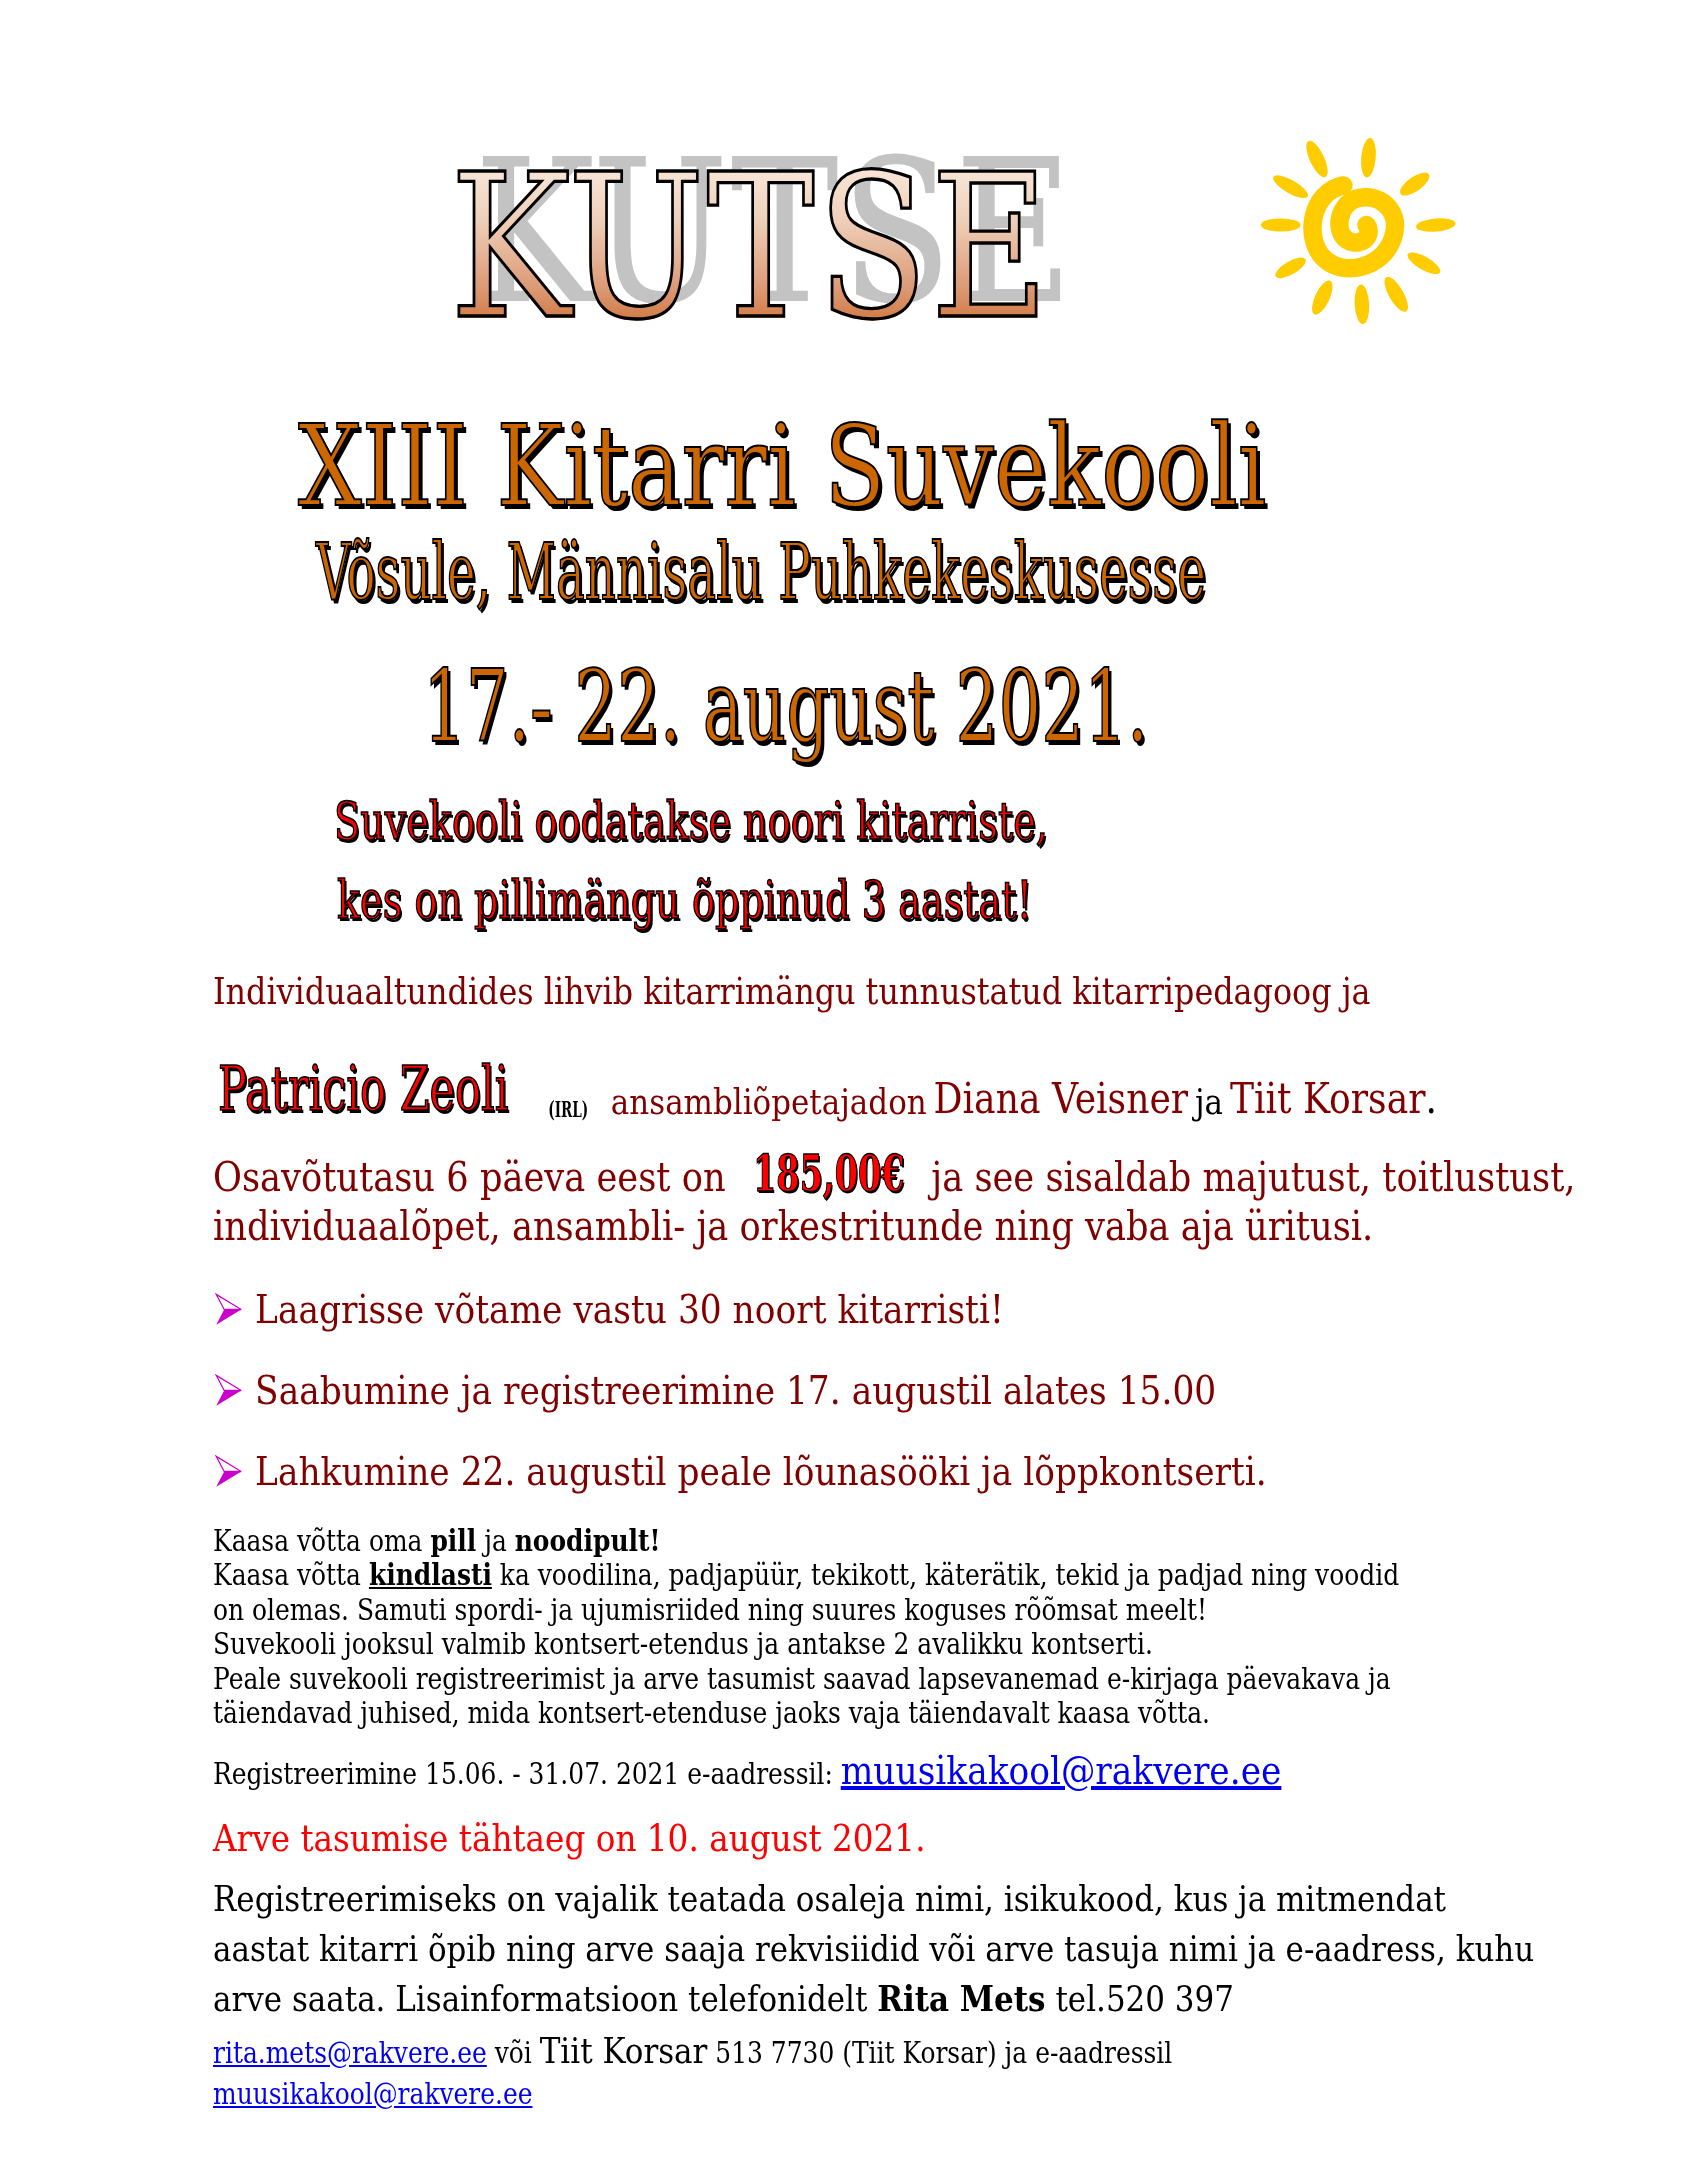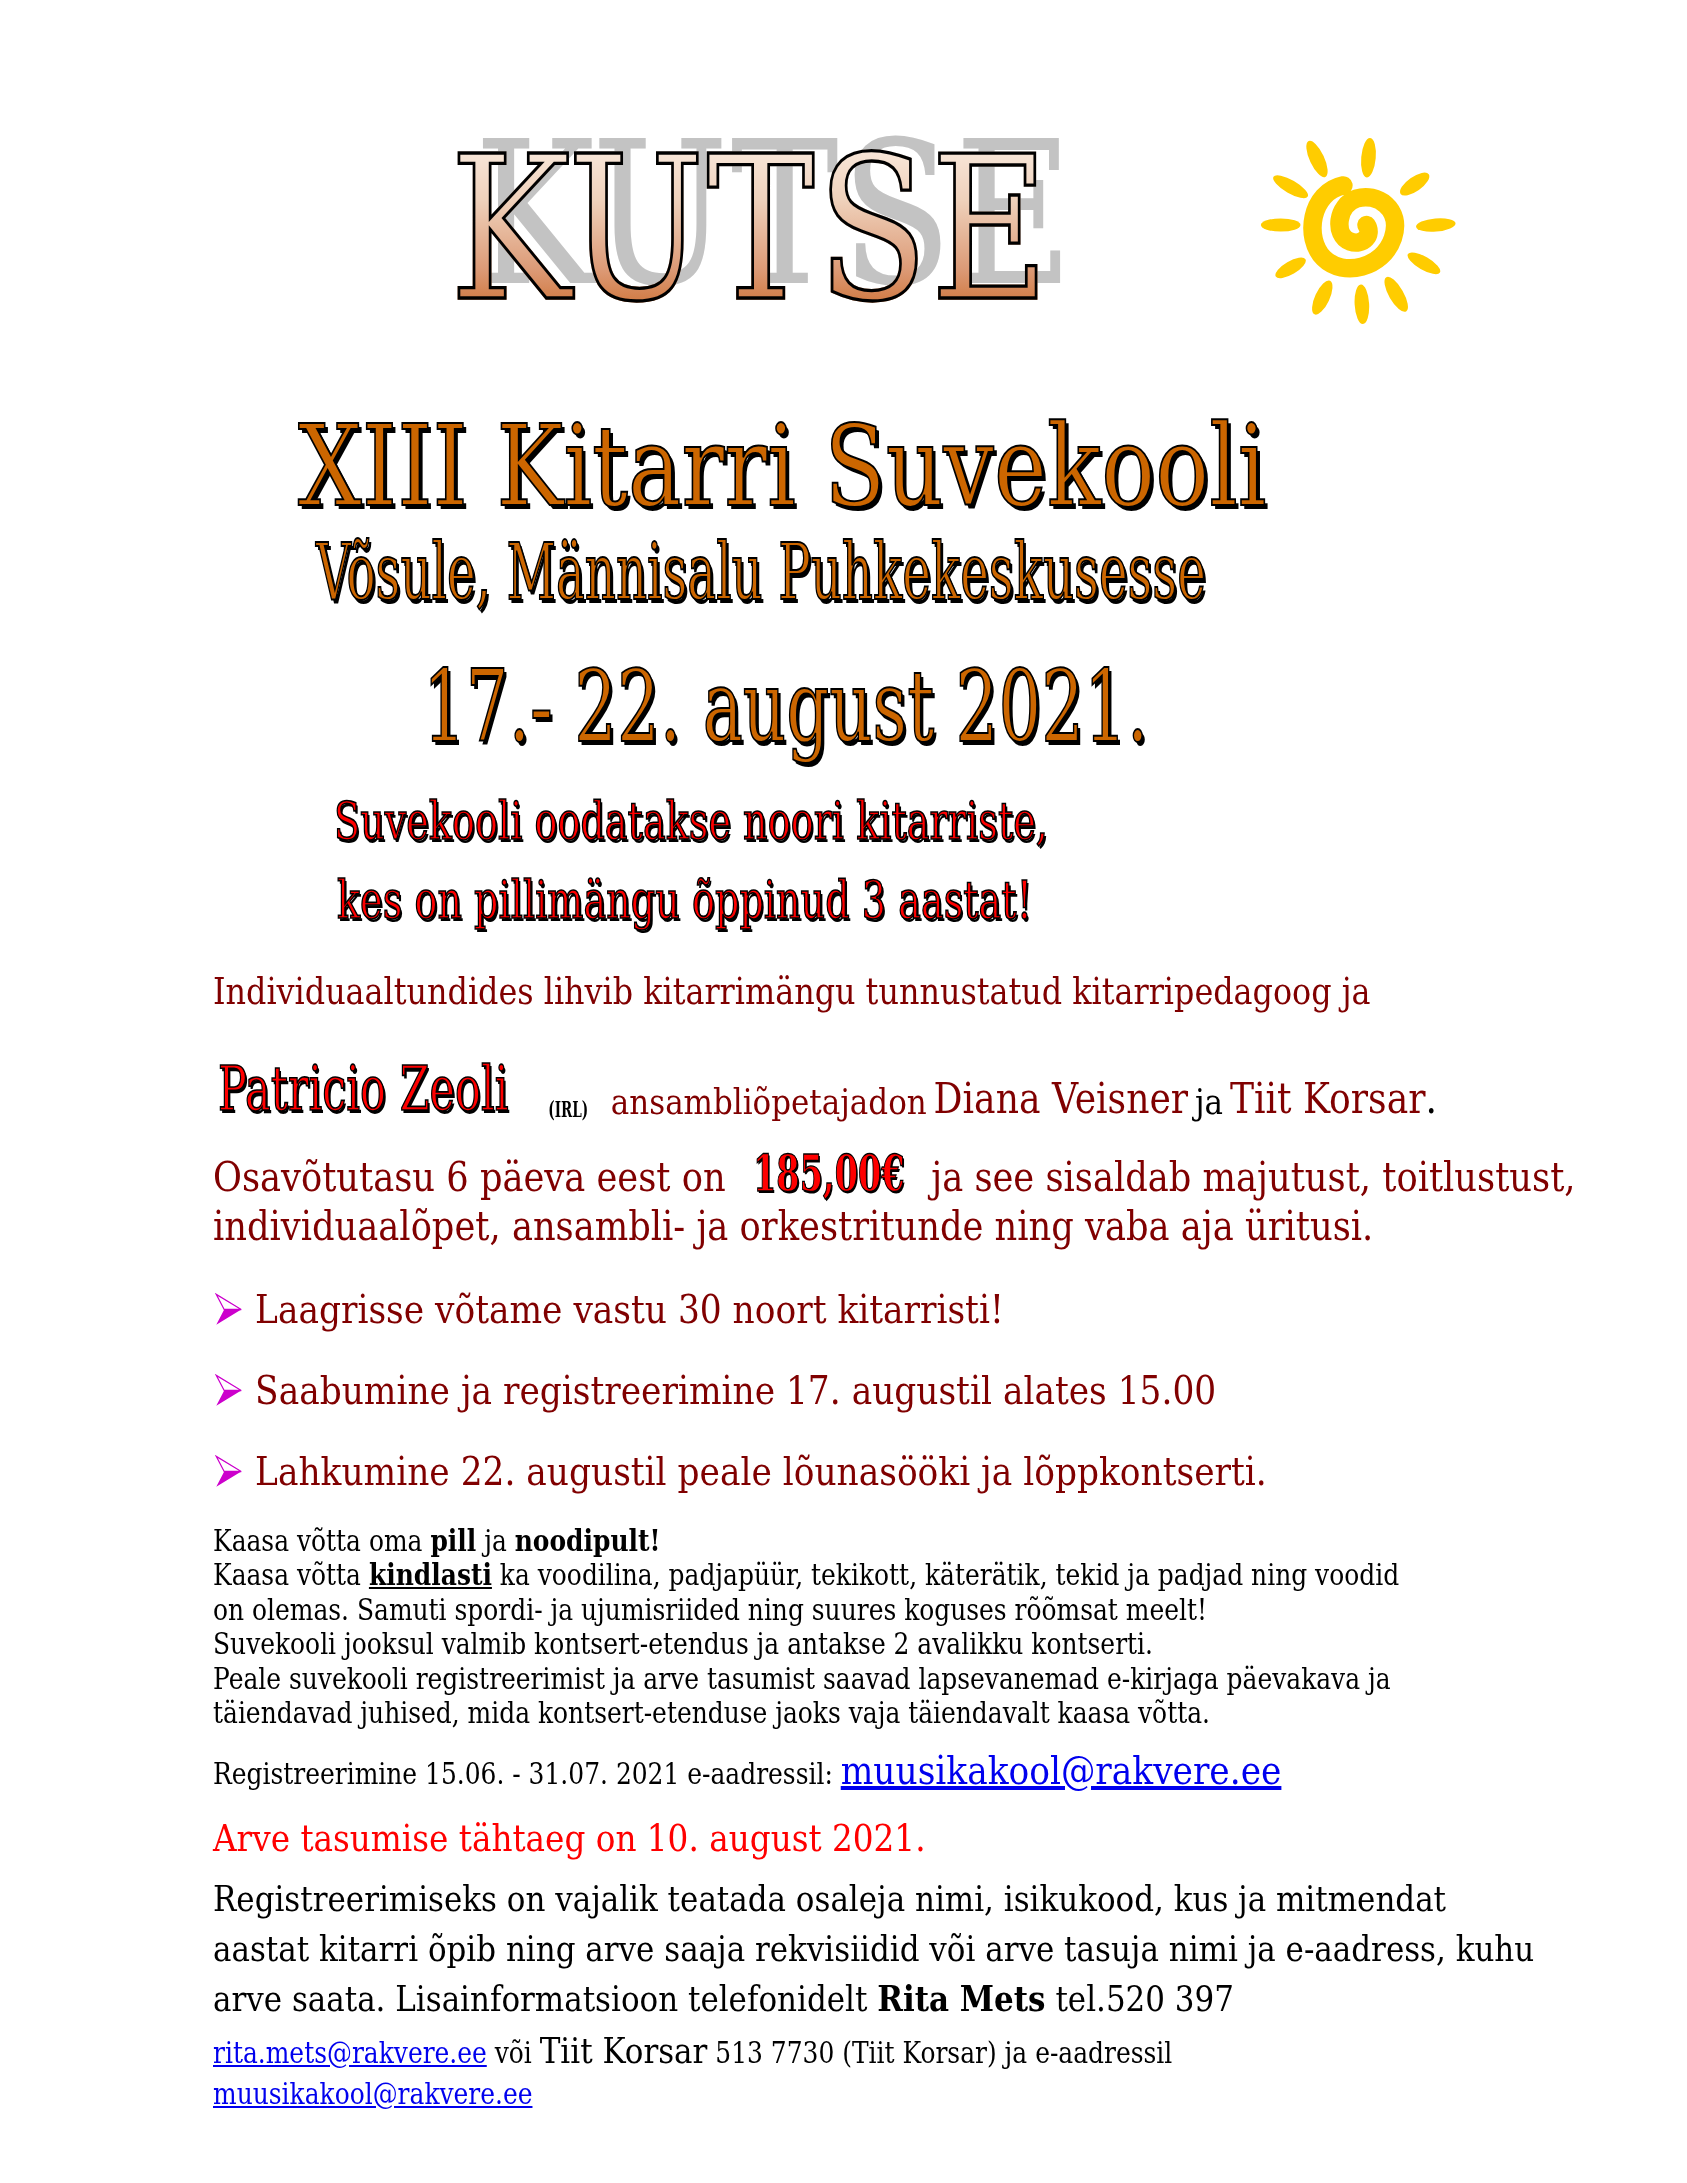--- a/index.html
+++ b/index.html
@@ -2,21 +2,21 @@
 <html style="font-size:10.6px"><head>
 <meta charset="utf-8">
 <style>
   html, body { margin: 0; padding: 0; background: #ffffff; }
   body { width: 1687px; height: 2183px; position: relative; overflow: hidden;
          font-family: "DejaVu Serif", "Liberation Serif", serif; }
 
   .abs { position: absolute; white-space: nowrap; }
 
   
-  .kutse-wrap { left: 450px; top: 131px; width: 781px; height: 198px; }
+  .kutse-wrap { left: 450px; top: 149px; width: 781px; height: 198px; }
   .kutse-shadow, .kutse-main {
     position: absolute; left: 0; top: 0;
     font-family: "DejaVu Serif", serif;
     font-size: 198px; line-height: 198px; letter-spacing: 2.6px;
     transform: scaleX(0.82); transform-origin: left top;
   }
   .kutse-shadow { color: #c3c3c3; left: 24px; top: -14.6px; }
   .kutse-main {
     background: linear-gradient(to bottom, #fbeee3 0%, #efd1bb 35%, #dc9a76 70%, #c8621c 100%);
     -webkit-background-clip: text; background-clip: text; color: transparent;

